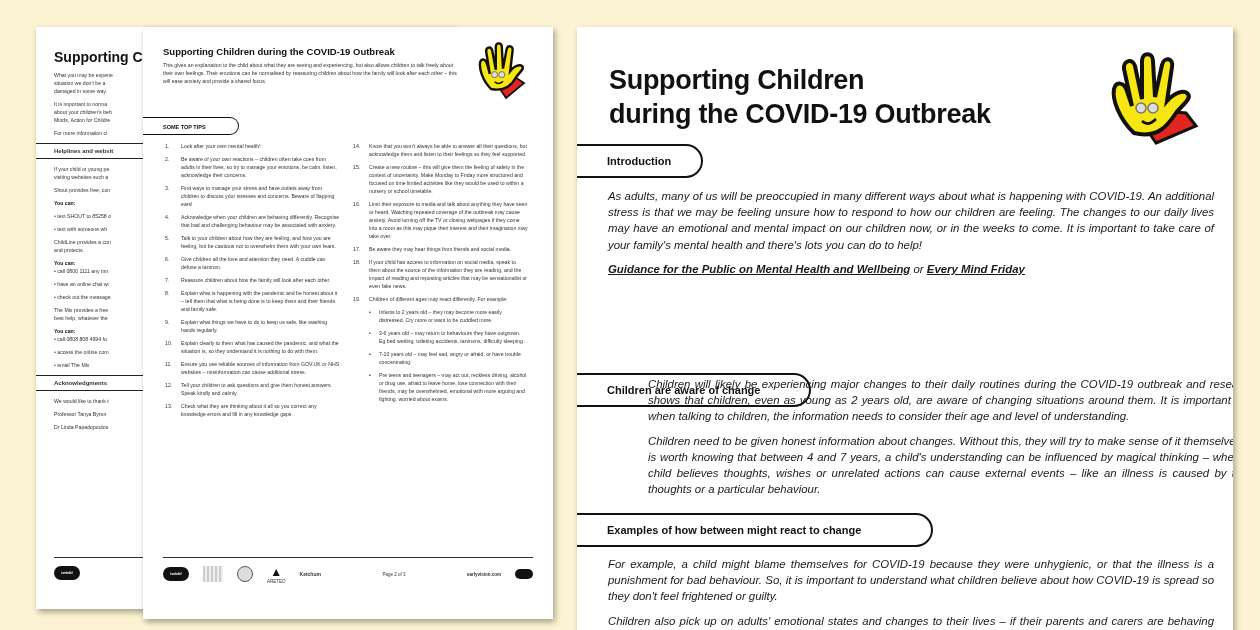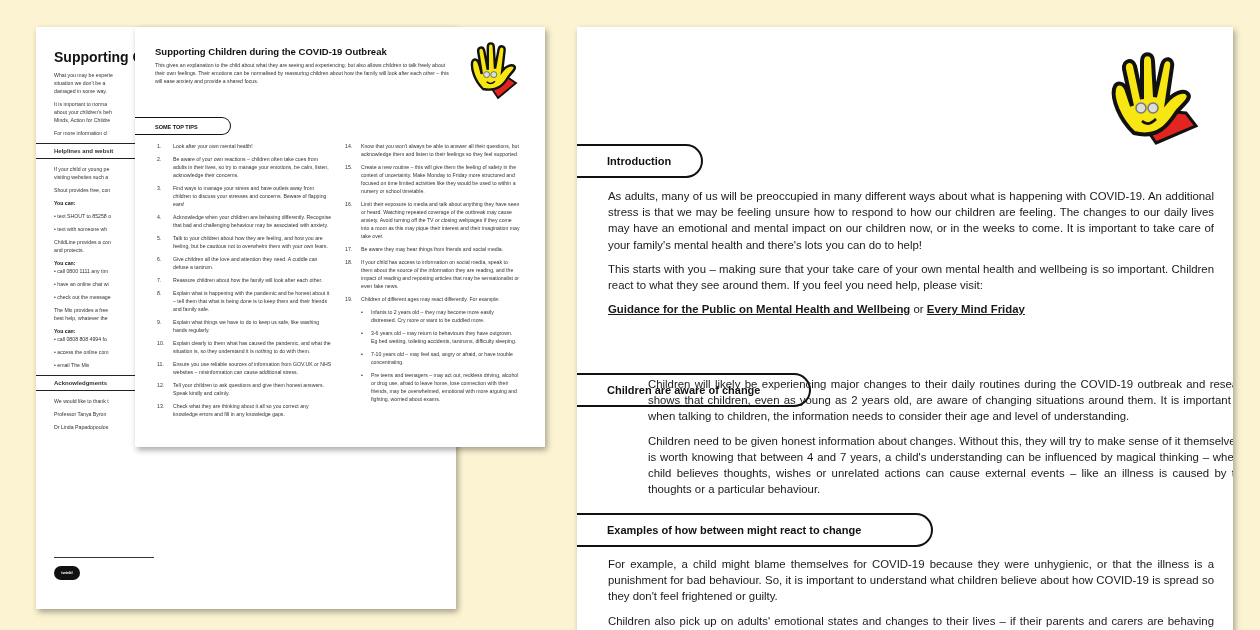--- a/index.html
+++ b/index.html
@@ -10,21 +10,21 @@
     color:#111;
   }
   .page {
     position:absolute; background:#fff;
     box-shadow: 2px 3px 6px rgba(0,0,0,0.35);
     overflow:hidden;
   }
   
   #page-back { left:36px; top:27px; width:420px; height:582px; }
   
-  #page-mid { left:135px; top:27px; width:410px; height:420px; }
+  #page-mid { left:143px; top:27px; width:410px; height:592px; }
   
   #page-front { left:577px; top:27px; width:656px; height:620px; }
 
   .sm { font-size:5.2px; line-height:8px; color:#333; }
   .sm b { color:#111; }
   .back-title { position:absolute; left:18px; top:22px; font-size:14px; font-weight:bold; white-space:nowrap; }
   .back-col { position:absolute; left:18px; top:44px; width:380px; }
   .back-col p { margin:0 0 5px 0; }
   .rule-box {
     margin:6px 0 6px -18px; border-top:1.5px solid #222; border-bottom:1.5px solid #222;
@@ -61,21 +61,21 @@
   }
   .f-pill {
     position:absolute; left:-2px; height:34px; border:2.5px solid #111; border-left:none;
     border-radius:0 19px 19px 0; box-sizing:border-box; font-size:11px; font-weight:bold;
     line-height:30px; padding-left:32px; background:#fff;
   }
   .f-text {
     position:absolute; left:31px; width:606px; font-size:11.4px; line-height:16.2px; color:#1a1a1a;
     text-align:justify;
   }
-  .f-text p { margin:0 0 8px 0; }
+  .f-text p { margin:0 0 8px 0;font-style:italic; }
   .f-link { font-weight:bold; text-decoration:underline;margin-top:20px; }
   .hand { position:absolute; }
 </style>
 </head>
 <body>
 
 <div class="page" id="page-back">
   <div class="back-title">Supporting Chil</div>
   <div class="back-col sm">
     <p>
@@ -232,32 +232,35 @@
       <div>ARETEO</div>
     </div>
     <div style="font-weight:bold;font-size:5px;">Ketchum</div>
     <div style="margin-left:auto">Page 2 of 3</div>
     <div style="margin-left:auto;font-weight:bold">earlyvision.com</div>
     <div class="logo-cloud" style="width:18px;height:10px;"></div>
   </div>
 </div>
 
 <div class="page" id="page-front">
+  <div class="f-title">
+    <div>Supporting Children</div>
+    <div>during the COVID-19 Outbreak</div>
+  </div>
   <svg class="hand" style="left:522px;top:24px;" width="110" height="100" viewBox="0 0 100 100">
     <path d="M52 92 L92 75 L82 62 L60 60 L44 80 Z" fill="#e3251f" stroke="#111" stroke-width="3"></path>
     <path d="M30 82 C15 68 8 48 10 38 C12 30 20 31 23 40 L28 55 L20 18 C19 9 29 7 31 15 L38 48 L38 10 C38 1 49 1 49 10 L51 46 L58 14 C60 5 70 7 68 16 L63 50 C70 42 80 38 84 43 C88 48 78 54 72 62 C64 74 54 88 30 82 Z" fill="#f7e612" stroke="#111" stroke-width="4"></path>
     <circle cx="37" cy="57" r="5" fill="#ddd" stroke="#777" stroke-width="1.5"></circle>
     <circle cx="49" cy="57" r="5" fill="#ddd" stroke="#777" stroke-width="1.5"></circle>
     <path d="M38 70 Q44 76 52 68" fill="none" stroke="#111" stroke-width="2.5"></path>
   </svg>
 
   <div class="f-pill" style="top:117px;width:128px;">Introduction</div>
   <div class="f-text" style="top:161px;">
     <p>As adults, many of us will be preoccupied in many different ways about what is happening with COVID-19. An additional stress is that we may be feeling unsure how to respond to how our children are feeling. The changes to our daily lives may have an emotional and mental impact on our children now, or in the weeks to come. It is important to take care of your family's mental health and there's lots you can do to help!</p>
-    <p>This starts with you – making sure that your take care of your own mental health and wellbeing is so important. Children react to what they see around them. If you feel you need help, please visit:</p>
     <p>
       <span class="f-link">Guidance for the Public on Mental Health and Wellbeing</span><span> or </span><span class="f-link">Every Mind Friday</span>
     </p>
   </div>
 
   <div class="f-pill" style="top:306px;width:236px;margin-top:40px;">Children are aware of change</div>
   <div class="f-text" style="top:349px;margin-left:40px;">
     <p>Children will likely be experiencing major changes to their daily routines during the COVID-19 outbreak and research shows that children, even as young as 2 years old, are aware of changing situations around them. It is important that when talking to children, the information needs to consider their age and level of understanding.</p>
     <p>Children need to be given honest information about changes. Without this, they will try to make sense of it themselves. It is worth knowing that between 4 and 7 years, a child's understanding can be influenced by magical thinking – where a child believes thoughts, wishes or unrelated actions can cause external events – like an illness is caused by their thoughts or a particular behaviour.</p>
   </div>

